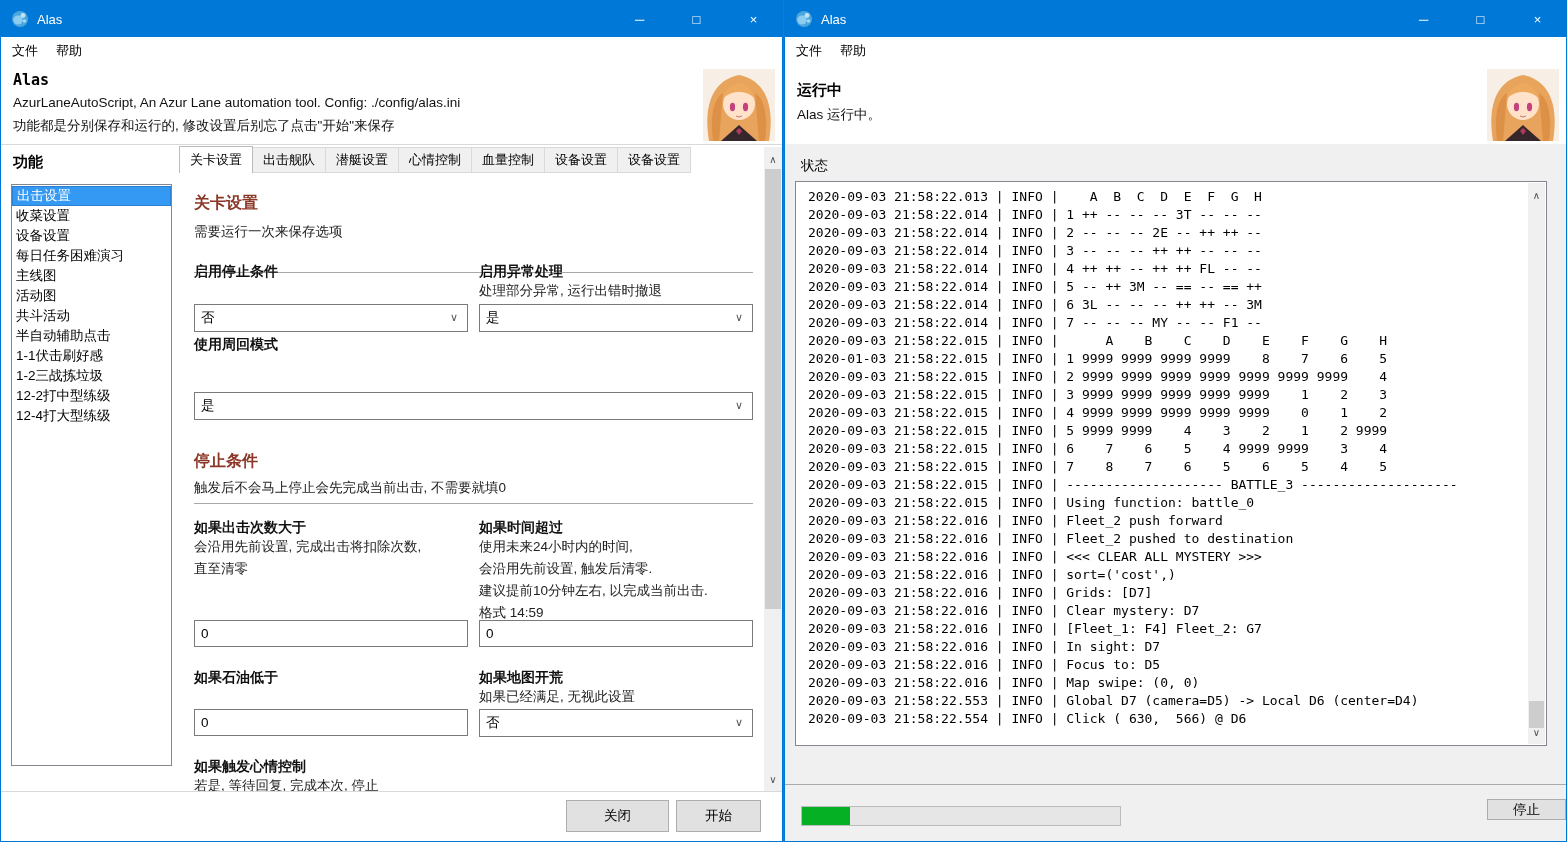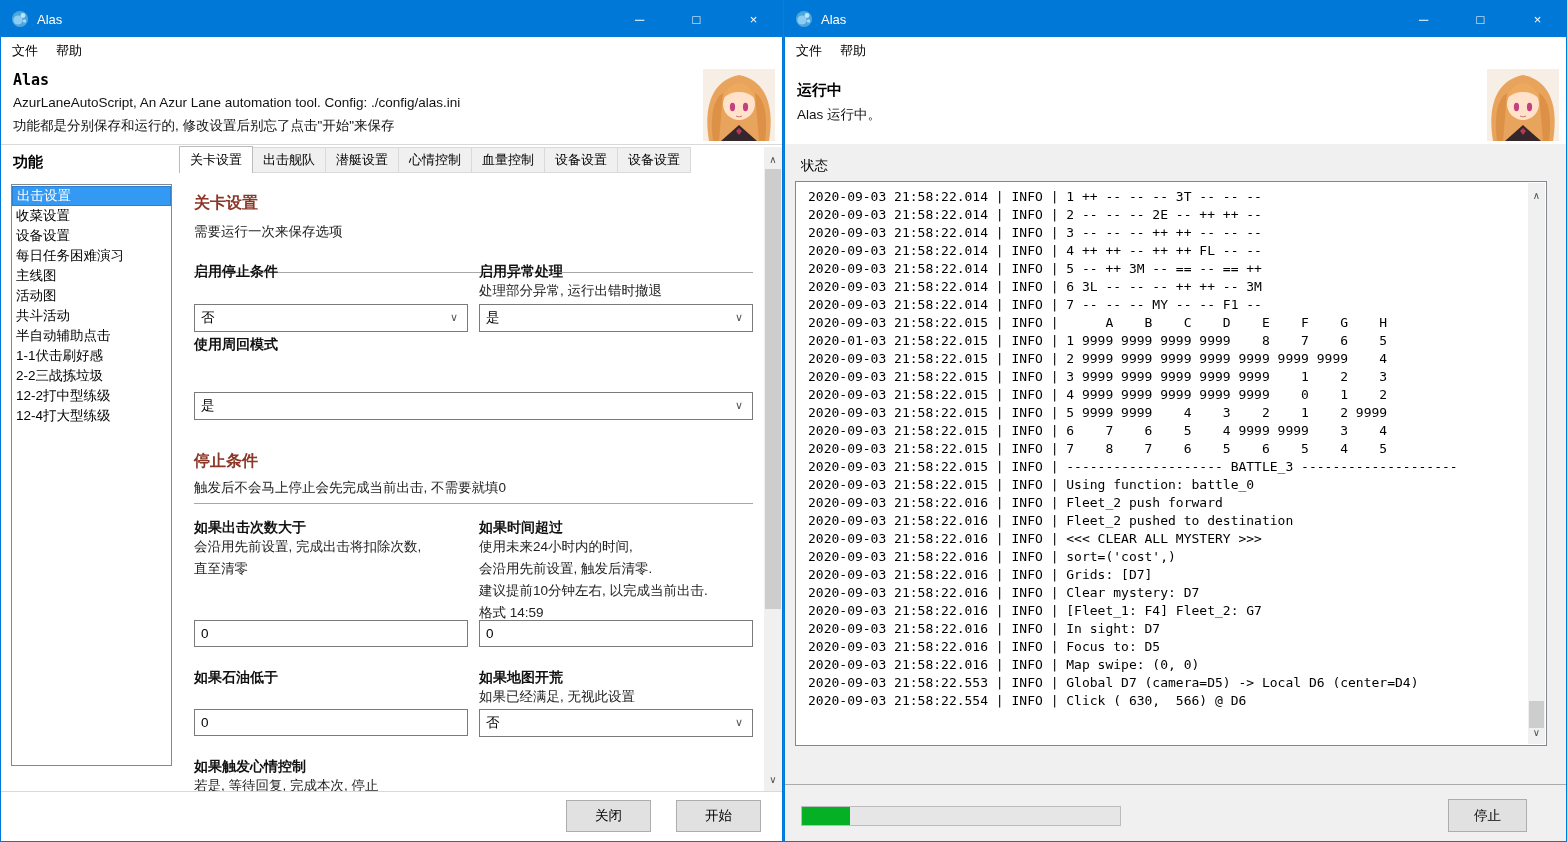--- a/index.html
+++ b/index.html
@@ -112,21 +112,21 @@
     <div class="listbox">
         <div class="list-item selected">出击设置</div>
         <div class="list-item">收菜设置</div>
         <div class="list-item">设备设置</div>
         <div class="list-item">每日任务困难演习</div>
         <div class="list-item">主线图</div>
         <div class="list-item">活动图</div>
         <div class="list-item">共斗活动</div>
         <div class="list-item">半自动辅助点击</div>
         <div class="list-item">1-1伏击刷好感</div>
-        <div class="list-item">2-2三战拣垃圾</div>
+        <div class="list-item">1-2三战拣垃圾</div>
         <div class="list-item">12-2打中型练级</div>
         <div class="list-item">12-4打大型练级</div>
       </div>
 
     <div class="tabstrip">
         <span class="tab active">关卡设置</span>
         <span class="tab">出击舰队</span>
         <span class="tab">潜艇设置</span>
         <span class="tab">心情控制</span>
         <span class="tab">血量控制</span>
@@ -185,21 +185,21 @@
       <div class="f-help" style="left:15px;top:602px">若是, 等待回复, 完成本次, 停止</div>
     </div>
 
     <div class="vscroll" style="left:763px;top:146px;width:18px;height:644px">
       <span class="sc-arrow" style="top:2px">∧</span>
       <div class="sc-thumb" style="top:22px;height:440px"></div>
       <span class="sc-arrow" style="bottom:2px">∨</span>
     </div>
 
     <div class="btm-left">
-      <div class="btn" style="left:565px;top:8px;width:85px;height:32px">关闭</div>
+      <div class="btn" style="left:565px;top:8px;width:103px;height:32px">关闭</div>
       <div class="btn" style="left:675px;top:8px;width:85px;height:32px">开始</div>
     </div>
   </section>
 
   <section class="win" style="left:784px">
     <header class="titlebar">
       <span class="logo">
         <svg width="18" height="18" viewBox="0 0 18 18">
             <circle cx="9" cy="9" r="8" fill="#4ba6dd"></circle>
             <circle cx="7" cy="10" r="4.6" fill="#8ecdf1"></circle>
@@ -238,20 +238,21 @@
             <path d="M33,62 l3,4 l3,-4 l-3,-3 Z" fill="#b03a5a"></path>
           </svg>
       </span>
     </div>
 
     <div class="r-body"></div>
     <div class="status-label">状态</div>
 
     <div class="logbox">
       <div class="log-lines">
+          <div class="log-line">2020-09-03 21:58:22.013 | INFO |    A  B  C  D  E  F  G  H</div>
           <div class="log-line">2020-09-03 21:58:22.014 | INFO | 1 ++ -- -- -- 3T -- -- --</div>
           <div class="log-line">2020-09-03 21:58:22.014 | INFO | 2 -- -- -- 2E -- ++ ++ --</div>
           <div class="log-line">2020-09-03 21:58:22.014 | INFO | 3 -- -- -- ++ ++ -- -- --</div>
           <div class="log-line">2020-09-03 21:58:22.014 | INFO | 4 ++ ++ -- ++ ++ FL -- --</div>
           <div class="log-line">2020-09-03 21:58:22.014 | INFO | 5 -- ++ 3M -- == -- == ++</div>
           <div class="log-line">2020-09-03 21:58:22.014 | INFO | 6 3L -- -- -- ++ ++ -- 3M</div>
           <div class="log-line">2020-09-03 21:58:22.014 | INFO | 7 -- -- -- MY -- -- F1 --</div>
           <div class="log-line">2020-09-03 21:58:22.015 | INFO |      A    B    C    D    E    F    G    H</div>
           <div class="log-line">2020-01-03 21:58:22.015 | INFO | 1 9999 9999 9999 9999    8    7    6    5</div>
           <div class="log-line">2020-09-03 21:58:22.015 | INFO | 2 9999 9999 9999 9999 9999 9999 9999    4</div>
@@ -279,16 +280,16 @@
         <span class="sc-arrow" style="top:2px">∧</span>
         <div class="sc-thumb" style="top:518px;height:27px"></div>
         <span class="sc-arrow" style="bottom:2px">∨</span>
       </div>
     </div>
 
     <div class="sep"></div>
     <div class="progress">
       <div class="progress-fill" style="width: 15%;"></div>
     </div>
-    <div class="btn" style="left:663px;top:798px;width:79px;height:33px">停止</div>
+    <div class="btn" style="left:702px;top:798px;width:79px;height:21px">停止</div>
   </section>
 
 </div>
 
 </body></html>

